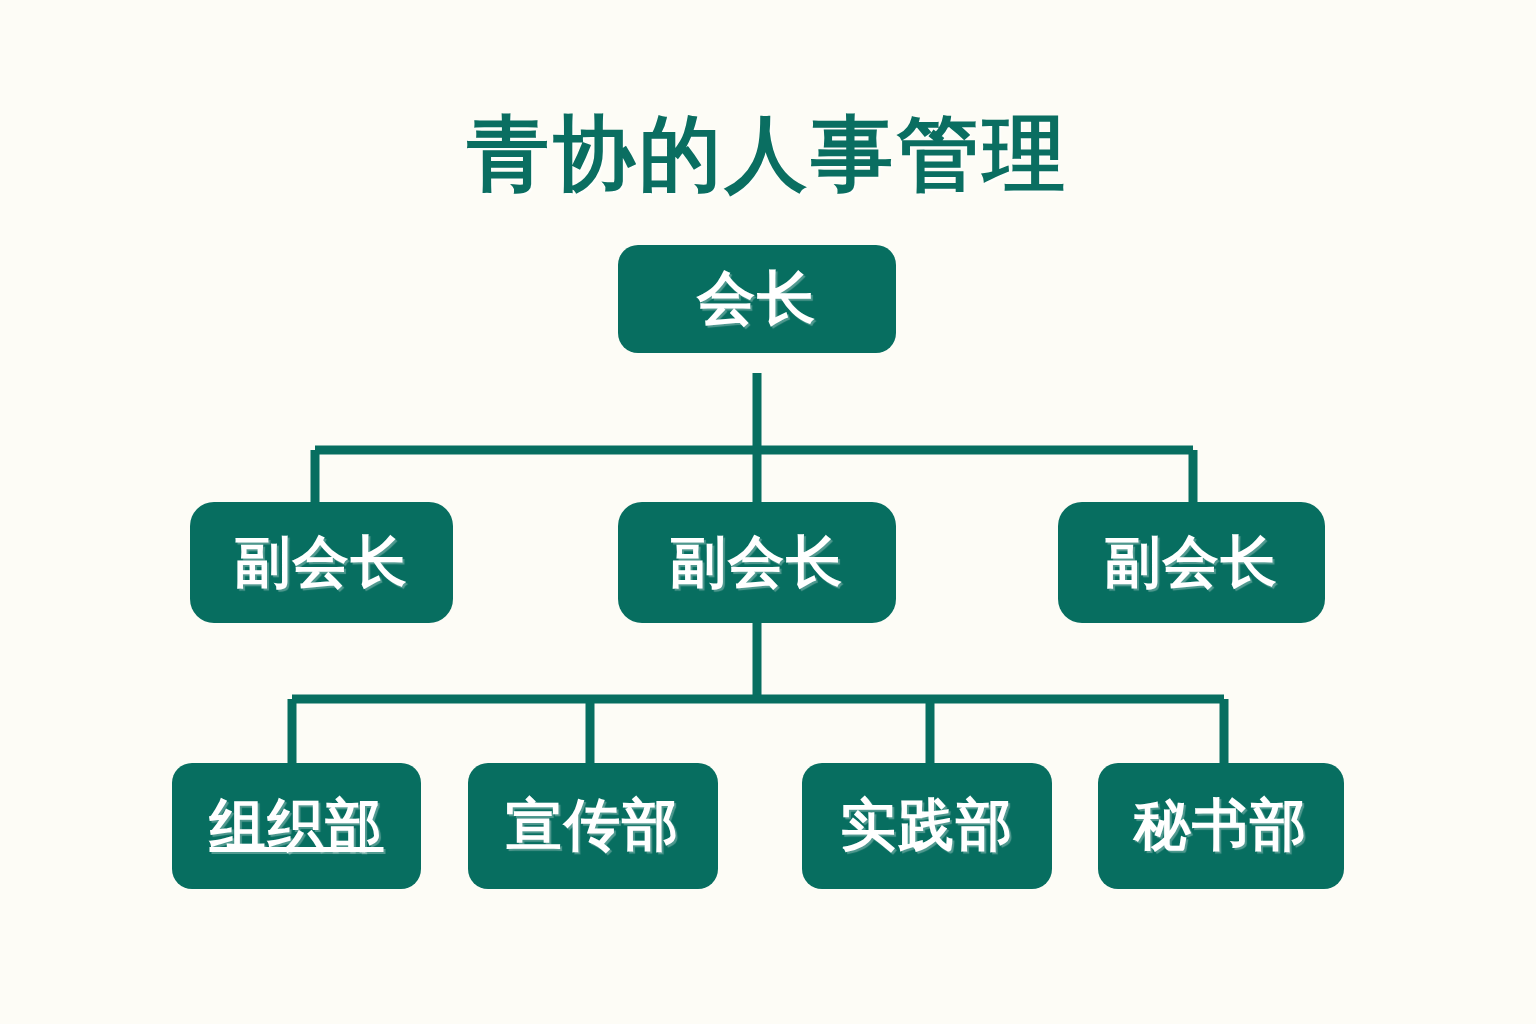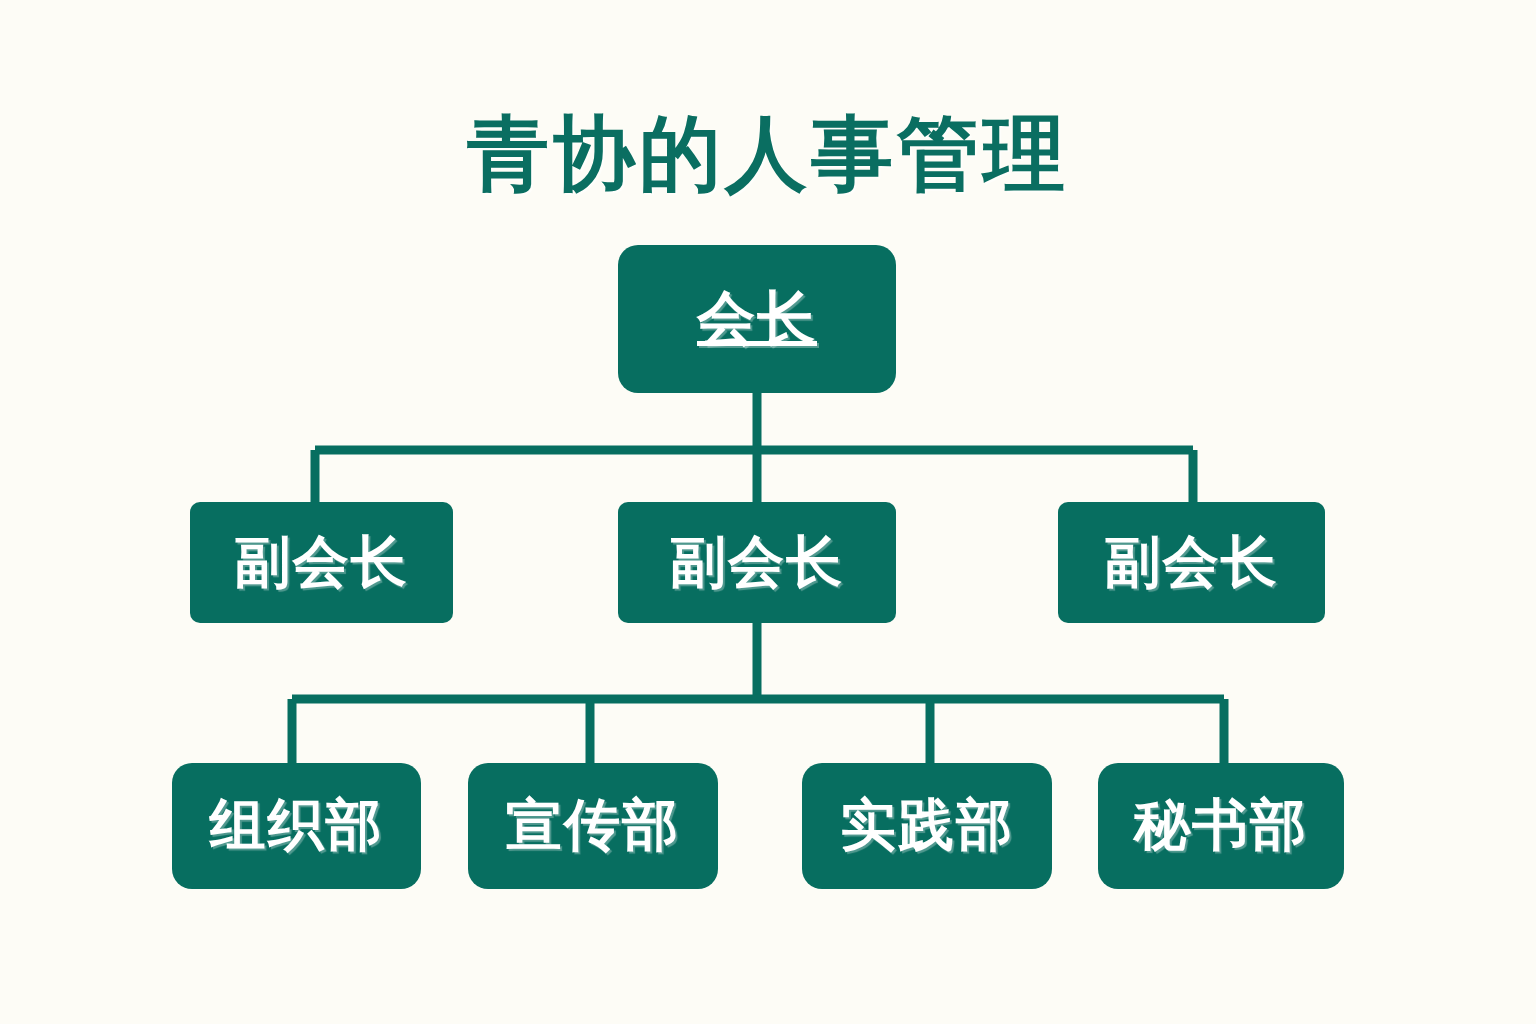--- a/index.html
+++ b/index.html
@@ -62,31 +62,31 @@
     letter-spacing: 2px;
     white-space: nowrap;
     text-shadow: 2px 2px 0 rgba(0,0,0,0.10);
   }
   .node-label {
     display: block;
     text-shadow: 2px 2px 1px rgba(255,255,255,0.30);
   }
 
   .level-root  { font-size: 58px; border-radius: 20px; }
-  .level-vp    { font-size: 56px; border-radius: 10px; }
+  .level-vp    { font-size: 56px; border-radius: 24px; }
   .level-dept  { font-size: 56px; border-radius: 20px; }
 
   
-  #node-president   { left: 618px;  top: 245px; width: 278px; height: 148px; text-decoration: underline; }
+  #node-president   { left: 618px;  top: 245px; width: 278px; height: 108px; }
 
   #node-vp-left     { left: 190px;  top: 502px; width: 263px; height: 121px; }
   #node-vp-center   { left: 618px;  top: 502px; width: 278px; height: 121px; }
   #node-vp-right    { left: 1058px; top: 502px; width: 267px; height: 121px; }
 
-  #node-dept-org    { left: 172px;  top: 763px; width: 249px; height: 126px; }
+  #node-dept-org    { left: 172px;  top: 763px; width: 249px; height: 126px; text-decoration: underline; }
   #node-dept-pub    { left: 468px;  top: 763px; width: 250px; height: 126px; }
   #node-dept-prac   { left: 802px;  top: 763px; width: 250px; height: 126px; }
   #node-dept-sec    { left: 1098px; top: 763px; width: 246px; height: 126px; text-align: right; }
 </style>
 </head>
 <body>
 
 <div id="stage">
 
   <div id="chart-title">青协的人事管理</div>

